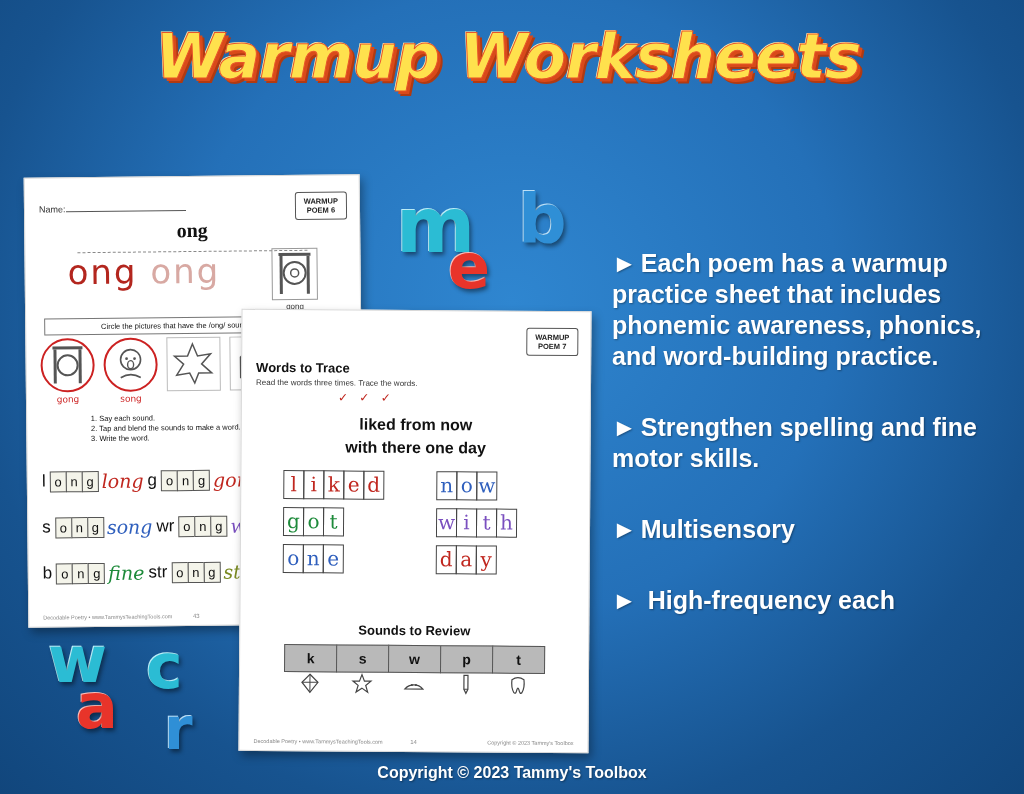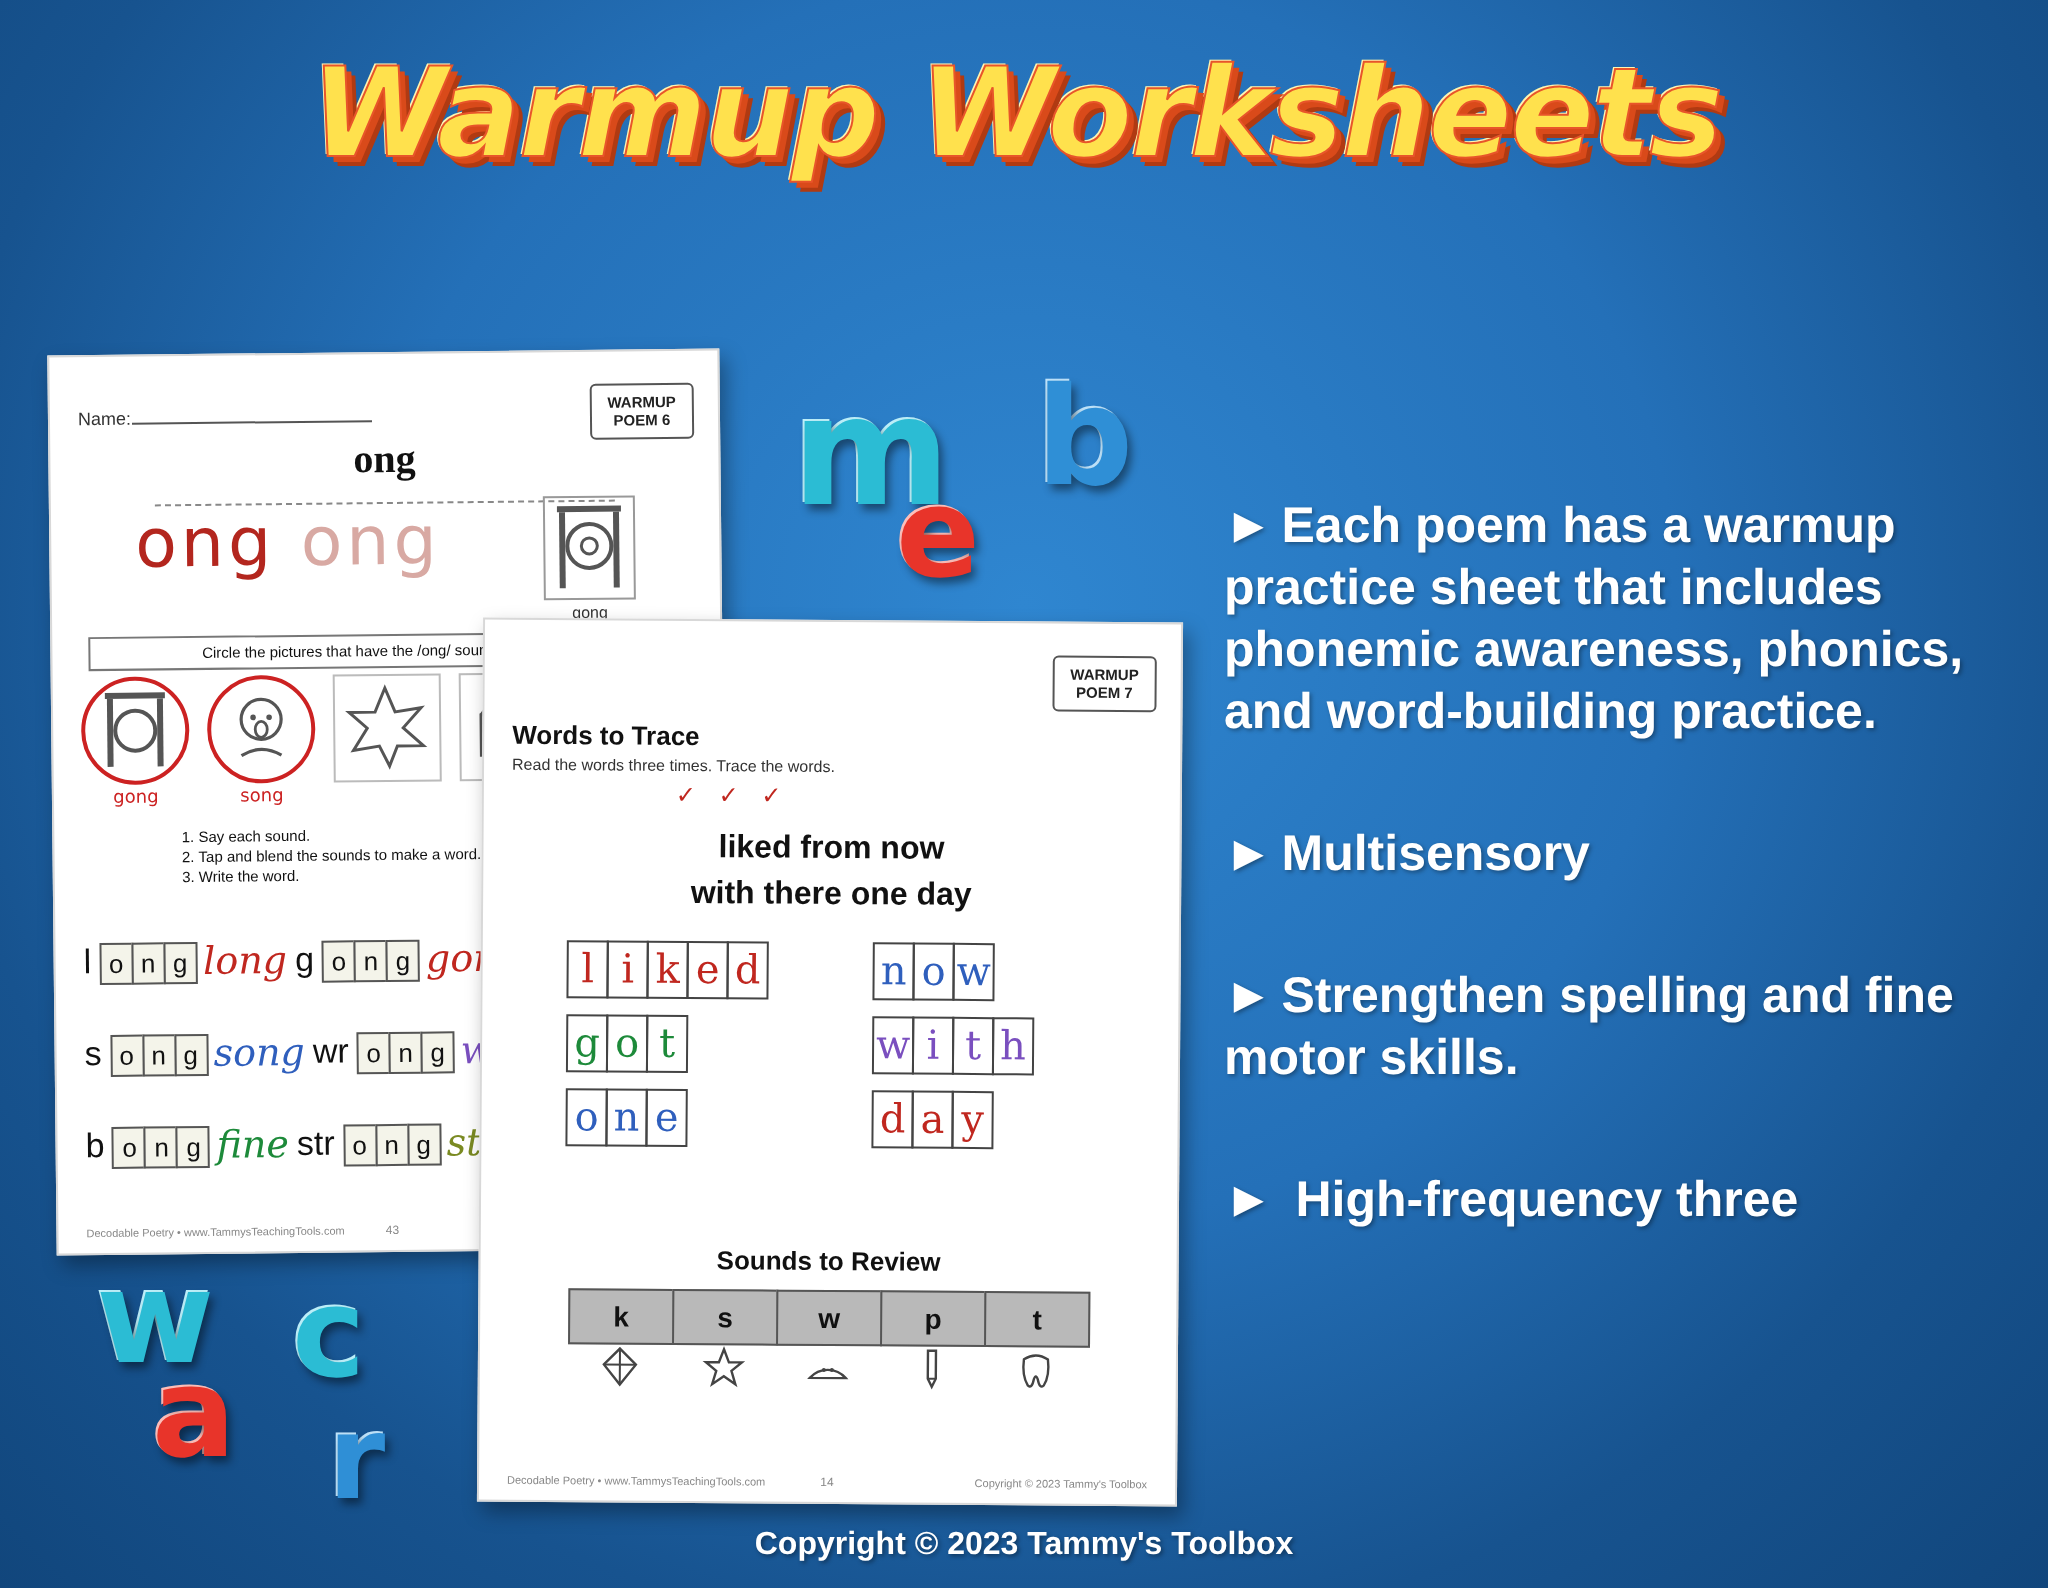--- a/index.html
+++ b/index.html
@@ -390,25 +390,25 @@
   <div class="magnet m-teal" style="left:48px;top:628px;font-size:64px;">w</div>
   <div class="magnet m-red" style="left:76px;top:676px;font-size:62px;">a</div>
   <div class="magnet m-teal" style="left:146px;top:636px;font-size:62px;">c</div>
   <div class="magnet m-blue" style="left:164px;top:700px;font-size:58px;">r</div>
 
   <div class="bullets">
     <div class="bullet">
       <span class="arrow">►</span><span>Each poem has a warmup practice sheet that includes phonemic awareness, phonics, and word-building practice.</span>
     </div>
     <div class="bullet">
+      <span class="arrow">►</span><span>Strengthen spelling and fine motor skills.</span>
+    </div>
+    <div class="bullet">
       <span class="arrow">►</span><span>Multisensory</span>
     </div>
     <div class="bullet">
-      <span class="arrow">►</span><span>Strengthen spelling and fine motor skills.</span>
-    </div>
-    <div class="bullet">
-      <span class="arrow">►</span><span> High-frequency three</span>
+      <span class="arrow">►</span><span> High-frequency each</span>
     </div>
   </div>
 
   <div class="copyright">Copyright © 2023 Tammy's Toolbox</div>
 
 </div>
 
 </body></html>

